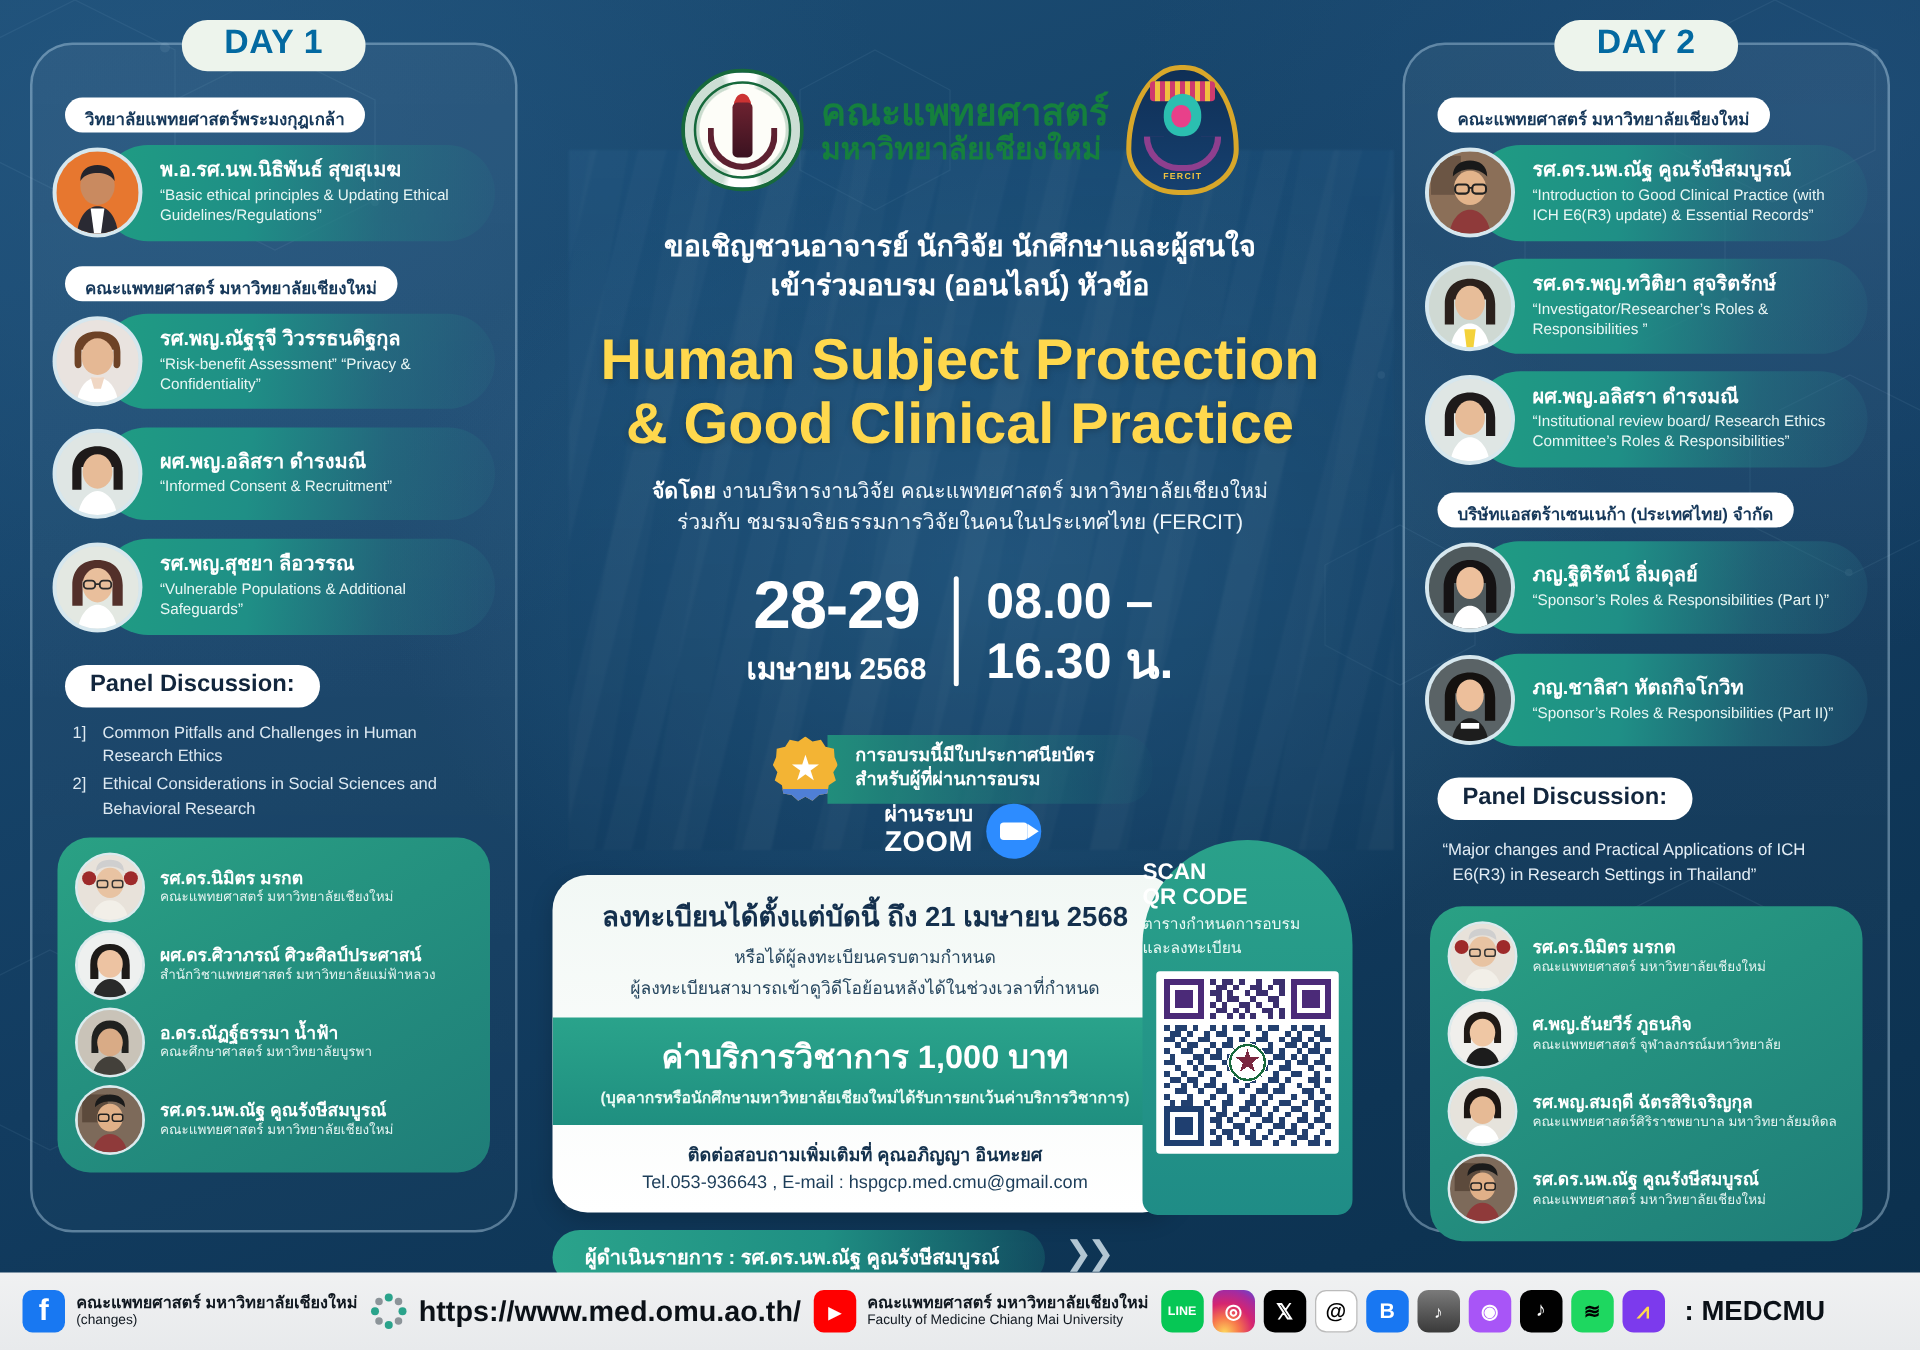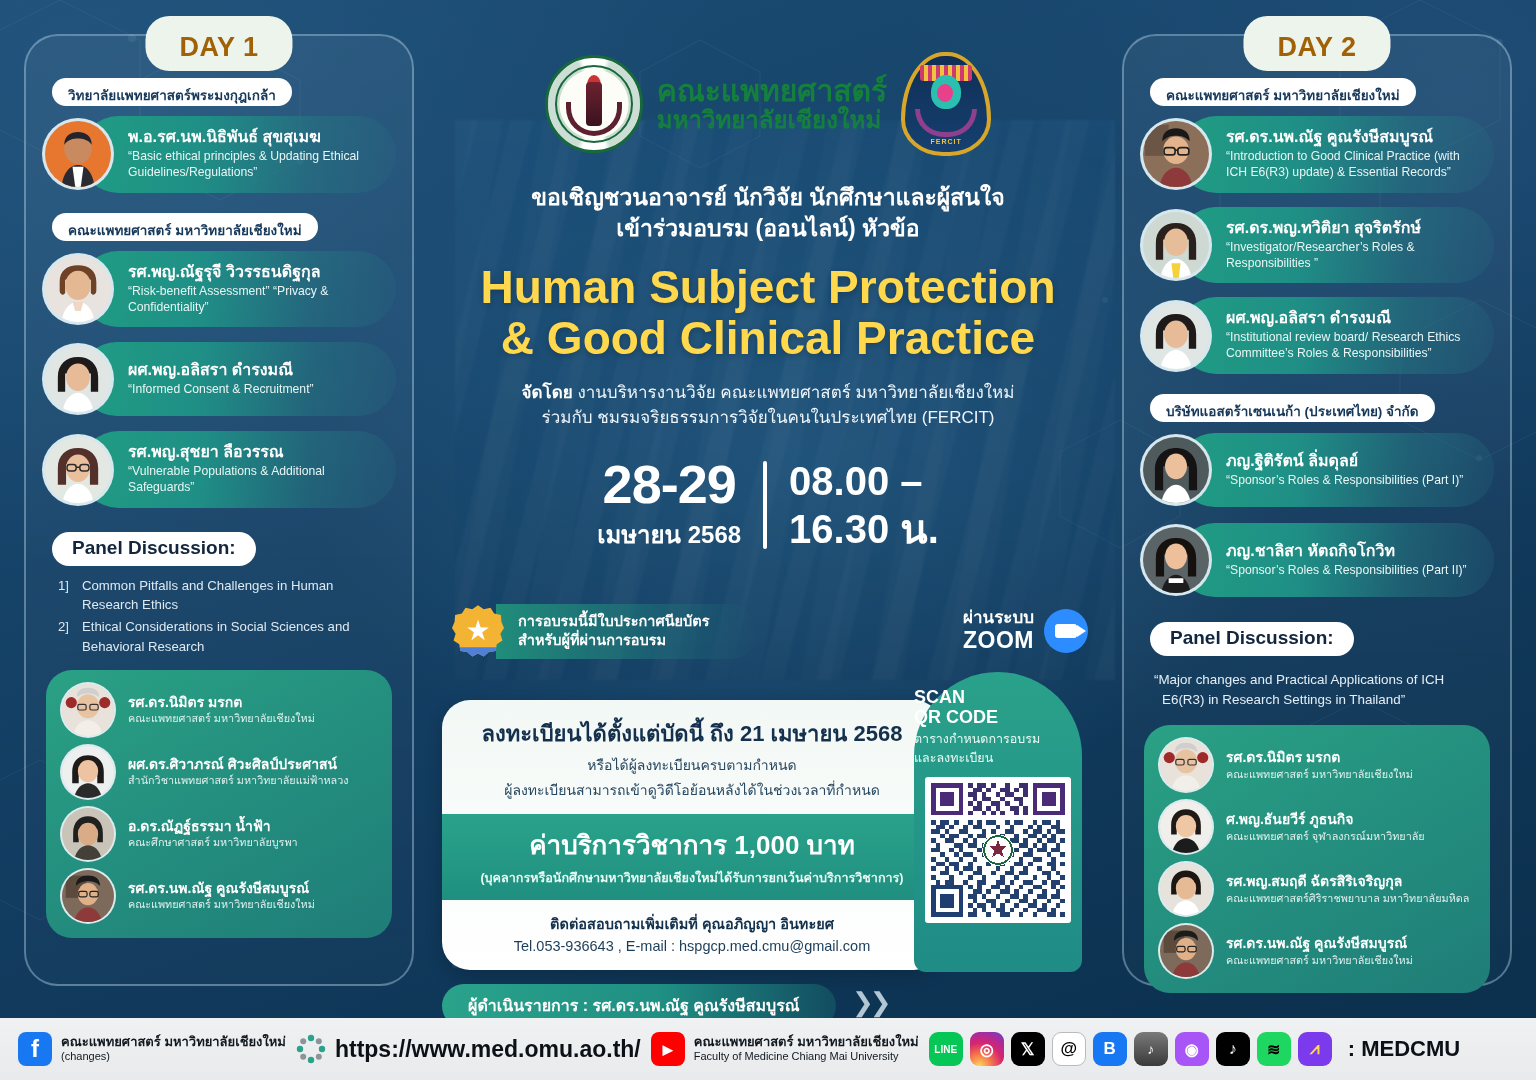--- a/index.html
+++ b/index.html
@@ -48,23 +48,23 @@
     border-radius: 34px;
     background: linear-gradient(180deg, rgba(255,255,255,.055), rgba(255,255,255,.015));
     border: 2px solid rgba(190,220,240,.40);
     padding: 36px 16px 14px 16px;
   }
   .day-col.left  { left: 24px; }
   .day-col.right { right: 24px; }
 
   .day-badge {
     position: absolute; top: -20px; left: 50%; transform: translateX(-50%);
-    background: #edf4ec; color: #a16207;
+    background: #edf4ec; color: #0369a1;
     font-size: 27px; font-weight: bold; letter-spacing: .5px;
-    padding: 16px 34px 8px; border-radius: 24px;
+    padding: 2px 34px 8px; border-radius: 24px;
     white-space: nowrap;
   }
 
   .org-chip {
     display: inline-block;
     background: #ffffff; color: #16385a;
     font-size: 13.5px; font-weight: bold;
     padding: 6px 16px 0; border-radius: 20px;
     margin: 6px 0 10px 10px;
     white-space: nowrap;
@@ -233,21 +233,21 @@
   }
   .dt-left { text-align:center; }
   .dt-left .d1 { font-size: 54px; font-weight:bold; line-height:1; letter-spacing:-1px; }
   .dt-left .d2 { font-size: 24px; font-weight:bold; margin-top: 4px; }
   .dt-div { width: 4px; height: 88px; background:#fff; border-radius: 2px; }
   .dt-right { font-size: 40px; font-weight:bold; line-height:1.2; }
 
   
   .badge-row {
     display:flex; align-items:center; justify-content:space-between;
-    margin-top: 50px; padding: 0 18px 0 22px;
+    margin-top: 34px; padding: 0 18px 0 22px; flex-direction: column;
   }
   .cert { display:flex; align-items:center; gap:0; }
   .cert .rosette {
     width:52px; height:52px; flex:none; position:relative; z-index:2;
     background: #f3b434;
     clip-path: polygon(50% 0%,61% 8%,74% 5%,81% 16%,94% 19%,95% 32%,100% 44%,93% 55%,97% 68%,86% 75%,84% 88%,71% 90%,61% 99%,50% 93%,39% 99%,29% 90%,16% 88%,14% 75%,3% 68%,7% 55%,0% 44%,5% 32%,6% 19%,19% 16%,26% 5%,39% 8%);
     display:flex; align-items:center; justify-content:center;
   }
   .cert .rosette:after{
     content:"★"; color:#fff; font-size:28px; line-height:1;

